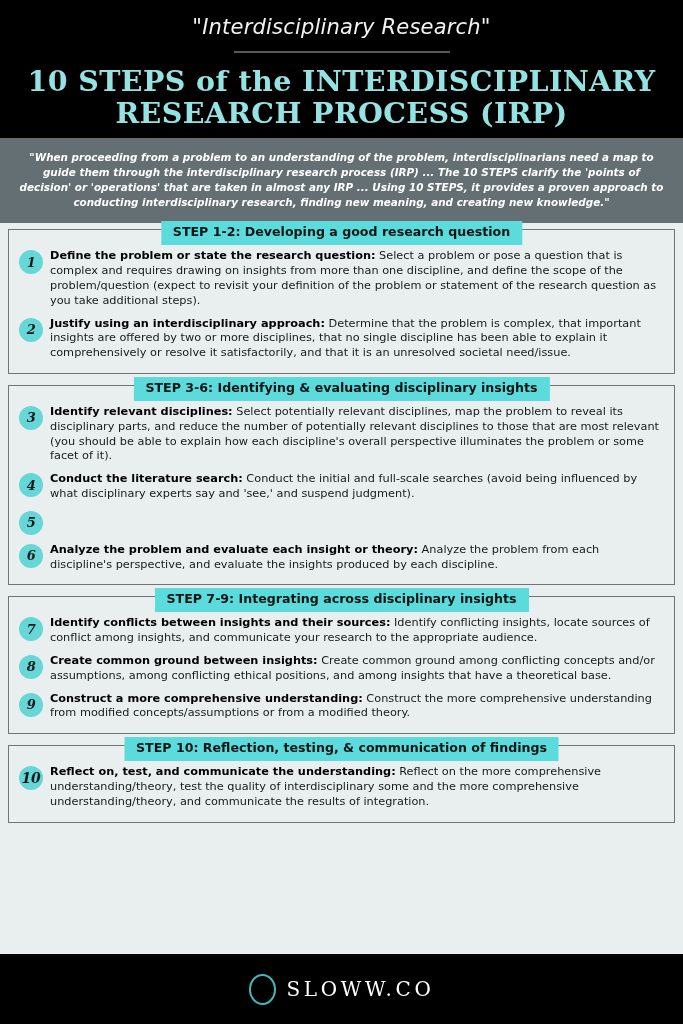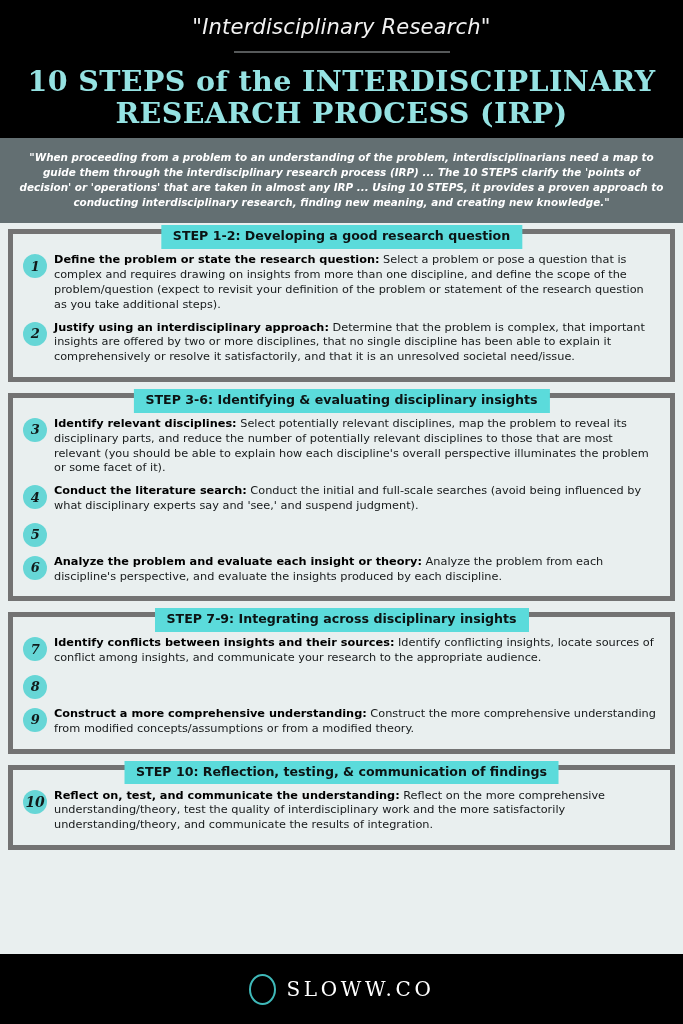--- a/index.html
+++ b/index.html
@@ -67,21 +67,21 @@
     flex:1 1 auto;
     padding:6px 8px 6px 8px;
     display:flex;
     flex-direction:column;
     gap:4px;
     min-height:0;
   }
 
   .section {
     position:relative;
-    border:5px solid #737373;
+    border:1px solid #737373;
     background:#e9efef;
     padding:15px 10px 8px 10px;
   }
   .section + .section { margin-top:7px; }
 
   .banner {
     position:absolute;
     top:-9px;
     left:50%;
     transform:translateX(-50%);
@@ -209,33 +209,34 @@
       </div>
       <div class="section">
         <div class="banner">STEP 7-9: Integrating across disciplinary insights</div>
         <div class="steps">
           <div class="step">
             <div class="badge">7</div>
             <div class="step-text"><b>Identify conflicts between insights and their sources:</b><span> Identify conflicting insights, locate sources of conflict among insights, and communicate your research to the appropriate audience.</span></div>
           </div>
           <div class="step">
             <div class="badge">8</div>
+            <div class="step-text"><b>Create common ground between insights:</b><span> Create common ground among conflicting concepts and/or assumptions, among conflicting ethical positions, and among insights that have a theoretical base.</span></div>
           </div>
           <div class="step">
             <div class="badge">9</div>
             <div class="step-text"><b>Construct a more comprehensive understanding:</b><span> Construct the more comprehensive understanding from modified concepts/assumptions or from a modified theory.</span></div>
           </div>
         </div>
       </div>
       <div class="section">
         <div class="banner">STEP 10: Reflection, testing, &amp; communication of findings</div>
         <div class="steps">
           <div class="step">
             <div class="badge wide">10</div>
-            <div class="step-text"><b>Reflect on, test, and communicate the understanding:</b><span> Reflect on the more comprehensive understanding/theory, test the quality of interdisciplinary work and the more satisfactorily understanding/theory, and communicate the results of integration.</span></div>
+            <div class="step-text"><b>Reflect on, test, and communicate the understanding:</b><span> Reflect on the more comprehensive understanding/theory, test the quality of interdisciplinary some and the more comprehensive understanding/theory, and communicate the results of integration.</span></div>
           </div>
         </div>
       </div>
     </div>
 
   <div class="footer">
     <div class="logo-mark"></div>
     <div class="logo-text">SLOWW.CO</div>
   </div>
 

